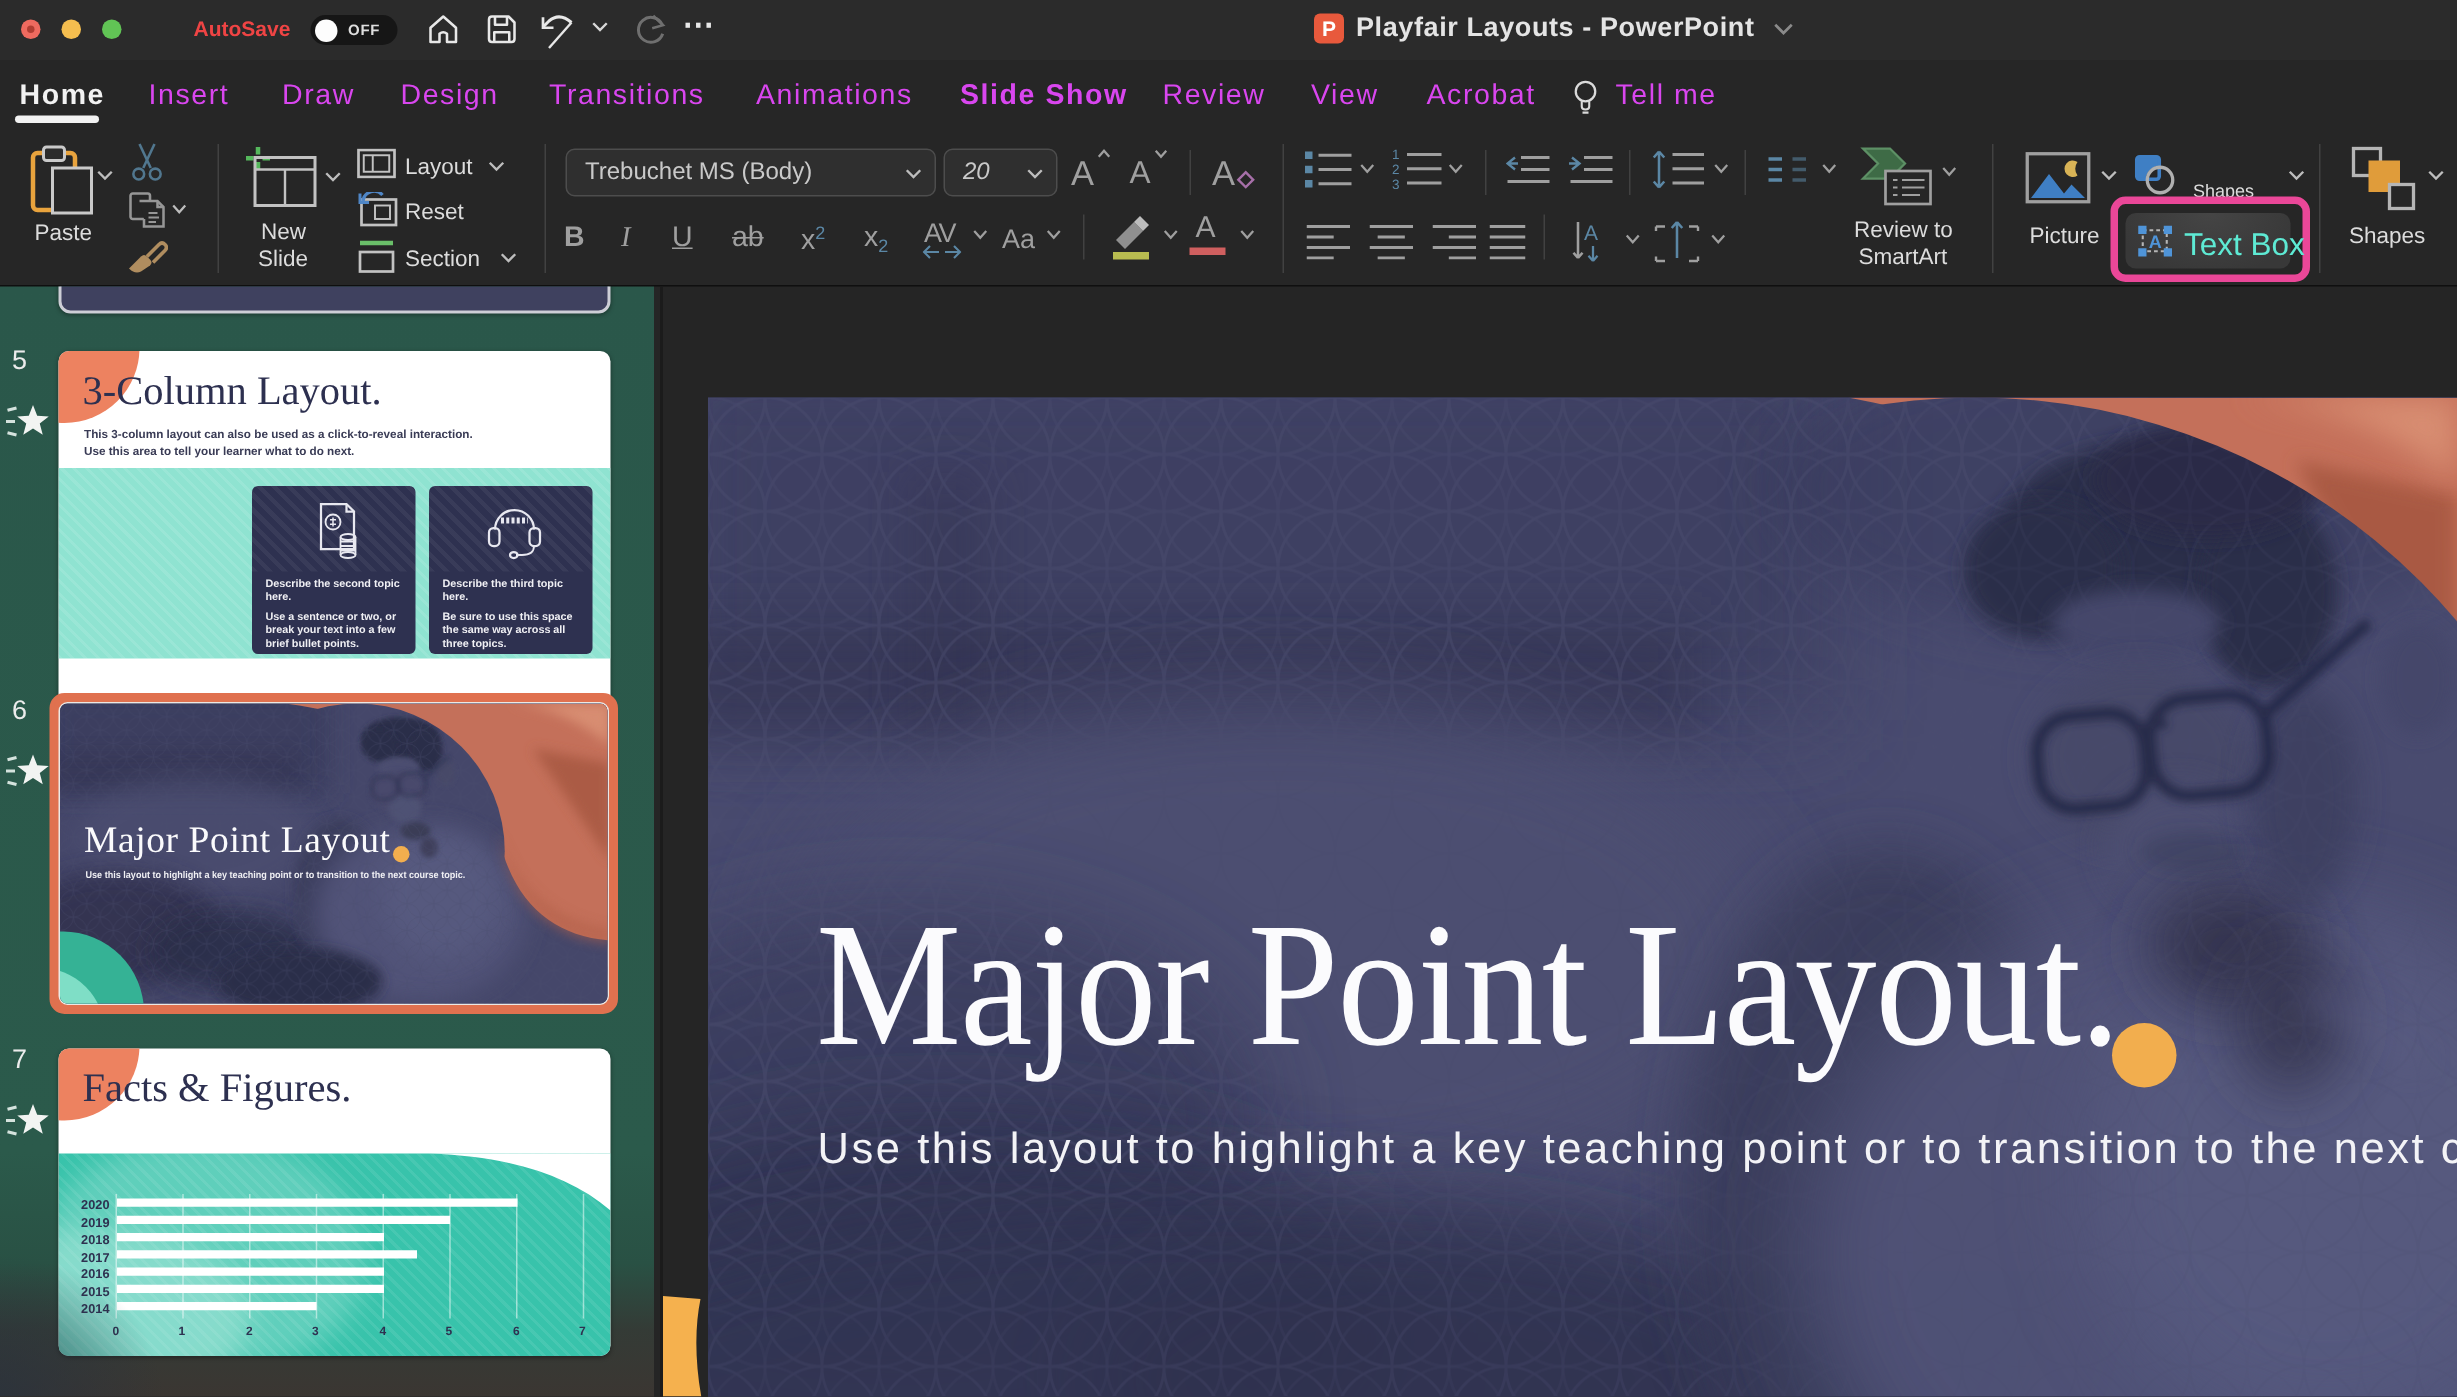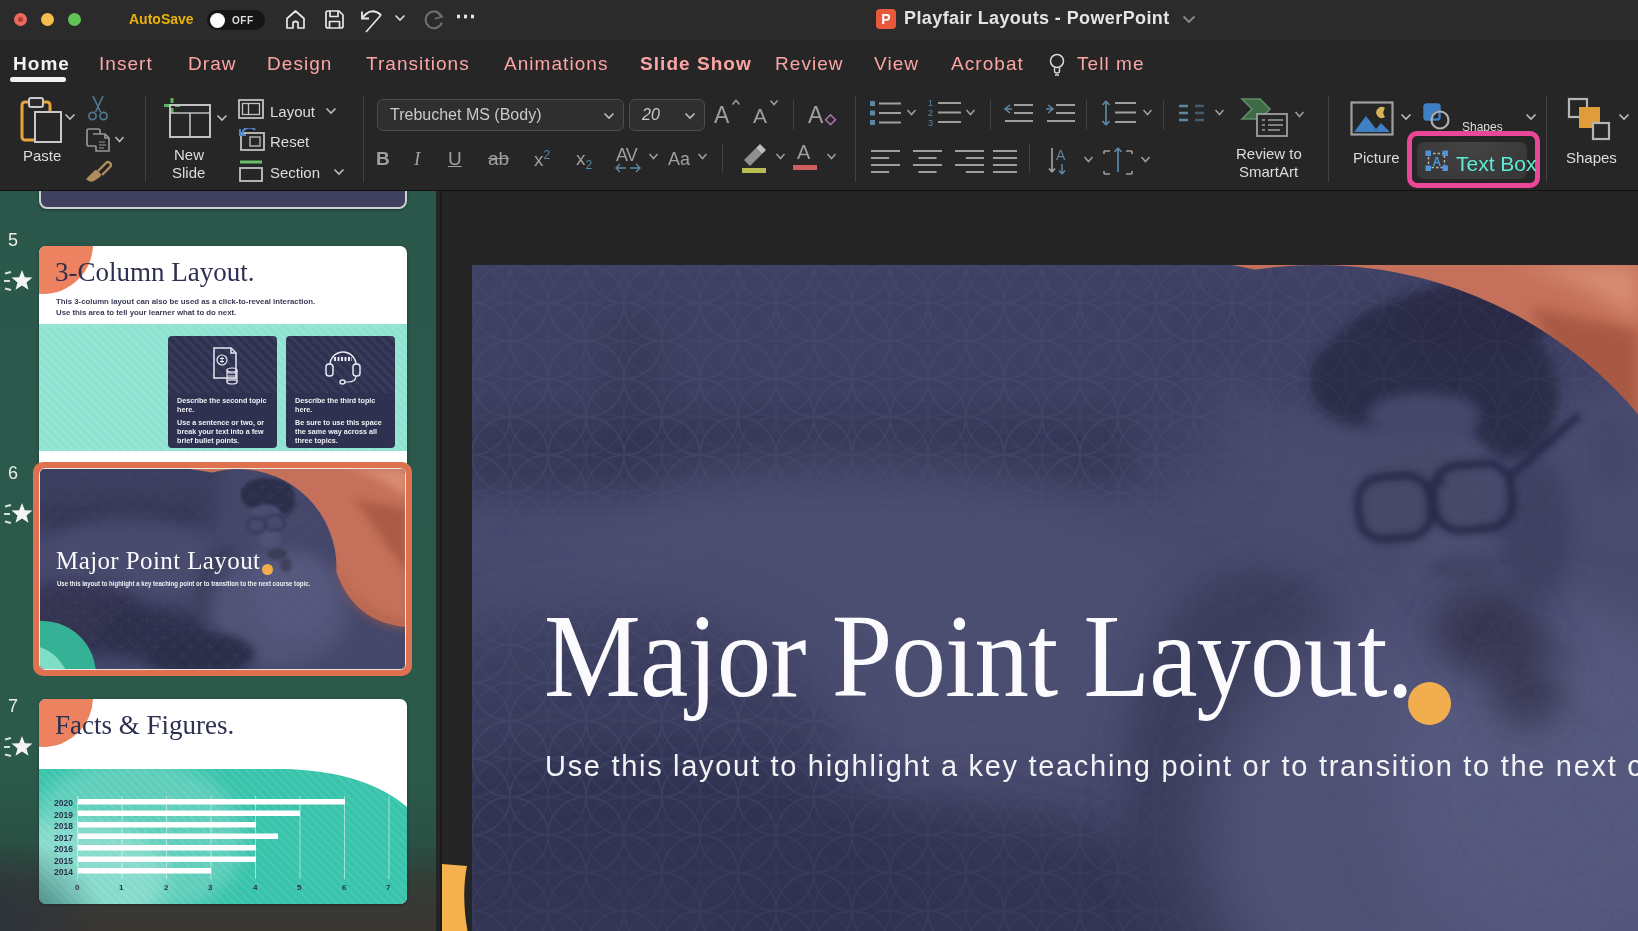--- a/index.html
+++ b/index.html
@@ -5,21 +5,21 @@
 html,body{margin:0;padding:0;width:1638px;height:931px;overflow:hidden;background:#262626;font-family:"Liberation Sans",sans-serif;}
 *{box-sizing:border-box;}
 .abs{position:absolute;}
 #titlebar{position:absolute;left:0;top:0;width:1638px;height:40px;background:#2b2b2b;}
 #tabs{position:absolute;left:0;top:40px;width:1638px;height:45px;background:#262626;}
 #ribbon{position:absolute;left:0;top:85px;width:1638px;height:107px;background:#262626;border-bottom:2px solid #0f0f0f;}
 #sidebar{position:absolute;left:0;top:191px;width:436px;height:740px;background:linear-gradient(180deg,#2a574a 0%,#2b5a4b 78%,#295144 88%,#343b36 94%,#3b3632 100%);overflow:hidden;}
 #sidebar:after{content:"";position:absolute;left:0;bottom:0;width:110px;height:95px;background:radial-gradient(ellipse at 0% 100%, rgba(40,50,62,.75), rgba(40,50,62,0) 70%);}
 #canvas{position:absolute;left:436px;top:191px;width:1202px;height:740px;background:#252525;}
 #divider{position:absolute;left:440px;top:191px;width:2px;height:740px;background:#1b1b1b;}
-.tab{position:absolute;top:13px;font-size:19px;color:#fca5a5;white-space:nowrap;letter-spacing:1.05px;}
+.tab{position:absolute;top:13px;font-size:19px;color:#d946ef;white-space:nowrap;letter-spacing:1.05px;}
 .lbl{position:absolute;font-size:15px;color:#dcdcdc;white-space:nowrap;}
 .vsep{position:absolute;width:1px;background:#414141;}
 .g2{color:#9f9f9f;}
 
 .thumbnum{position:absolute;left:8px;font-size:18px;color:#ececec;}
 .thumb{position:absolute;left:39px;width:368px;border-radius:7px;overflow:hidden;background:#fff;box-shadow:0 1px 3px rgba(0,0,0,.35);}
 .tserif{font-family:"Liberation Serif",serif;color:#2d3050;}
 .quarter{position:absolute;left:-46px;top:-52px;width:100px;height:100px;border-radius:50%;background:#ed8260;}
 .dcard{position:absolute;top:90px;width:109px;height:112px;border-radius:4px;background:#2e3150;overflow:hidden;}
 .dcard .stripes{position:absolute;left:0;top:0;width:100%;height:57px;background:repeating-linear-gradient(45deg,rgba(255,255,255,.05) 0 3px,transparent 3px 7px);}
@@ -32,21 +32,21 @@
 #subtitle{position:absolute;left:545px;top:752px;font-size:29px;line-height:1;color:#f3f3f6;white-space:nowrap;letter-spacing:1.7px;}
 #orangedot{position:absolute;left:1408px;top:682px;width:43px;height:43px;border-radius:50%;background:#f2ae4e;}
 </style>
 </head>
 <body>
 <div id="titlebar">
   <div class="abs" style="left:14px;top:13px;width:13px;height:13px;border-radius:50%;background:#ee6a5f;"></div>
   <div class="abs" style="left:18px;top:17px;width:5px;height:5px;border-radius:50%;background:#b03d32;"></div>
   <div class="abs" style="left:41px;top:13px;width:13px;height:13px;border-radius:50%;background:#f5be4f;"></div>
   <div class="abs" style="left:68px;top:13px;width:13px;height:13px;border-radius:50%;background:#61c455;"></div>
-  <div class="abs" style="left:129px;top:11px;font-size:14px;font-weight:700;color:#eab308;">AutoSave</div>
+  <div class="abs" style="left:129px;top:11px;font-size:14px;font-weight:700;color:#ef4444;">AutoSave</div>
   <div class="abs" style="left:207px;top:10px;width:58px;height:20px;border-radius:10px;background:#161616;"></div>
   <div class="abs" style="left:210px;top:12.5px;width:15px;height:15px;border-radius:50%;background:#fdfdfd;"></div>
   <div class="abs" style="left:232px;top:15px;font-size:10px;font-weight:700;color:#dedede;letter-spacing:.5px;">OFF</div>
   <svg class="abs" style="left:284px;top:8px" width="23" height="23" viewBox="0 0 23 23" fill="none" stroke="#e8e8e8" stroke-width="1.7" stroke-linejoin="round">
       <path d="M3 10.5 L11.5 3 L20 10.5 L20 20 L14 20 L14 14.5 Q11.5 12.5 9 14.5 L9 20 L3 20 Z"></path>
     </svg>
   <svg class="abs" style="left:323px;top:8px" width="23" height="23" viewBox="0 0 23 23" fill="none" stroke="#e8e8e8" stroke-width="1.7" stroke-linejoin="round">
       <path d="M3 5 Q3 3 5 3 L16 3 L20 7 L20 18 Q20 20 18 20 L5 20 Q3 20 3 18 Z"></path>
       <path d="M7 3 L7 8.5 L15 8.5 L15 3"></path>
       <path d="M6.5 20 L6.5 13.5 L16.5 13.5 L16.5 20"></path>
@@ -377,21 +377,21 @@
     </svg>
   <svg class="star" style="top:544px" width="30" height="24" viewBox="0 0 30 24">
       <g stroke="#e8f2ee" stroke-width="2" opacity=".9">
         <path d="M2 4.5 L8 3"></path>
         <path d="M1 12 L7 12"></path>
         <path d="M2 19.5 L8 21"></path>
       </g>
       <path d="M19 1 L21.8 8.2 L29.5 8.6 L23.5 13.4 L25.5 20.8 L19 16.6 L12.5 20.8 L14.5 13.4 L8.5 8.6 L16.2 8.2 Z" fill="#f2f4f2"></path>
     </svg>
 
-  <div class="thumb" style="top:55px;height:257px;text-decoration:underline;">
+  <div class="thumb" style="top:43px;height:257px;text-decoration:underline;">
     <div class="quarter"></div>
     <div class="tserif" style="position:absolute;left:16px;top:11px;font-size:27px;">3-Column Layout.</div>
     <div style="position:absolute;left:17px;top:51px;font-size:7.8px;font-weight:700;color:#393b55;line-height:1.35;">This 3-column layout can also be used as a click-to-reveal interaction.<br>Use this area to tell your learner what to do next.</div>
     <div style="position:absolute;left:0;top:78px;width:368px;height:127px;background:#8fe3d1;"></div>
     <div style="position:absolute;left:0;top:78px;width:368px;height:127px;background:repeating-linear-gradient(45deg,rgba(255,255,255,.10) 0 2px,transparent 2px 6px);"></div>
     <div class="dcard" style="left:129px;">
       <div class="stripes"></div>
       <svg style="position:absolute;left:38px;top:8px" width="40" height="44" viewBox="0 0 40 44" fill="none" stroke="#e8e8f0" stroke-width="1.5">
           <path d="M8 4 L25 4 L30 9 L30 34 L8 34 Z"></path>
           <path d="M25 4 L25 9 L30 9"></path>

